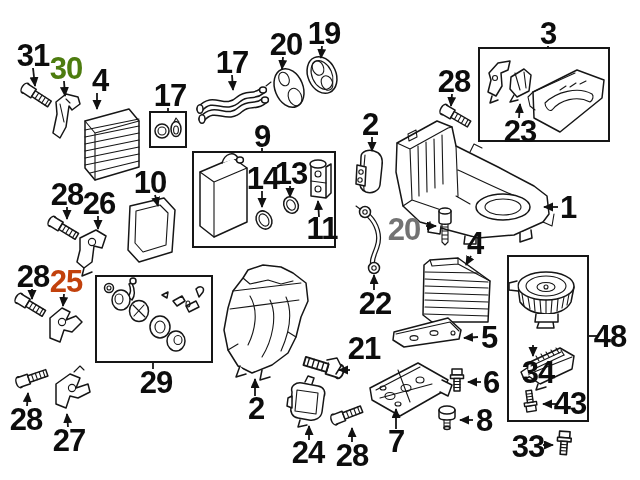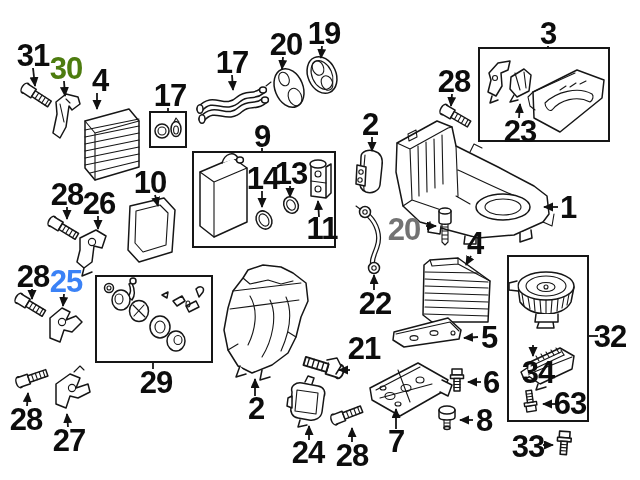--- a/index.html
+++ b/index.html
@@ -370,31 +370,31 @@
       <div class="part-label" style="left: 263px; top: 178px; color: rgb(13, 13, 13);">14</div>
       <div class="part-label" style="left: 291px; top: 173px; color: rgb(13, 13, 13);">13</div>
       <div class="part-label" style="left: 370px; top: 124px; color: rgb(13, 13, 13);">2</div>
       <div class="part-label" style="left: 322px; top: 228px; color: rgb(13, 13, 13);">11</div>
       <div class="part-label" style="left: 150px; top: 182px; color: rgb(13, 13, 13);">10</div>
       <div class="part-label" style="left: 67px; top: 194px; color: rgb(13, 13, 13);">28</div>
       <div class="part-label" style="left: 99px; top: 203px; color: rgb(13, 13, 13);">26</div>
       <div class="part-label" style="left: 568px; top: 207px; color: rgb(13, 13, 13);">1</div>
       <div class="part-label" style="left: 404px; top: 229px; color: #737373;">20</div>
       <div class="part-label" style="left: 33px; top: 276px; color: rgb(13, 13, 13);">28</div>
-      <div class="part-label" style="left: 66px; top: 281px; color: #3b82f6;">25</div>
+      <div class="part-label" style="left: 66px; top: 281px; color: #c2410c;">25</div>
       <div class="part-label" style="left: 475px; top: 243px; color: rgb(13, 13, 13);">4</div>
       <div class="part-label" style="left: 375px; top: 303px; color: rgb(13, 13, 13);">22</div>
       <div class="part-label" style="left: 156px; top: 382px; color: rgb(13, 13, 13);">29</div>
       <div class="part-label" style="left: 256px; top: 408px; color: rgb(13, 13, 13);">2</div>
       <div class="part-label" style="left: 364px; top: 348px; color: rgb(13, 13, 13);">21</div>
       <div class="part-label" style="left: 489px; top: 337px; color: rgb(13, 13, 13);">5</div>
       <div class="part-label" style="left: 491px; top: 382px; color: rgb(13, 13, 13);">6</div>
       <div class="part-label" style="left: 538px; top: 332px; color: rgb(13, 13, 13); margin-top: 40px;">34</div>
-      <div class="part-label" style="left: 610px; top: 336px; color: rgb(13, 13, 13);">32</div>
-      <div class="part-label" style="left: 570px; top: 403px; color: rgb(13, 13, 13);">63</div>
+      <div class="part-label" style="left: 610px; top: 336px; color: rgb(13, 13, 13);">48</div>
+      <div class="part-label" style="left: 570px; top: 403px; color: rgb(13, 13, 13);">43</div>
       <div class="part-label" style="left: 484px; top: 420px; color: rgb(13, 13, 13);">8</div>
       <div class="part-label" style="left: 396px; top: 441px; color: rgb(13, 13, 13);">7</div>
       <div class="part-label" style="left: 308px; top: 452px; color: rgb(13, 13, 13);">24</div>
       <div class="part-label" style="left: 352px; top: 455px; color: rgb(13, 13, 13);">28</div>
       <div class="part-label" style="left: 26px; top: 419px; color: rgb(13, 13, 13);">28</div>
       <div class="part-label" style="left: 69px; top: 440px; color: rgb(13, 13, 13);">27</div>
       <div class="part-label" style="left: 528px; top: 446px; color: rgb(13, 13, 13);">33</div>
     </div>
 </div>
 

